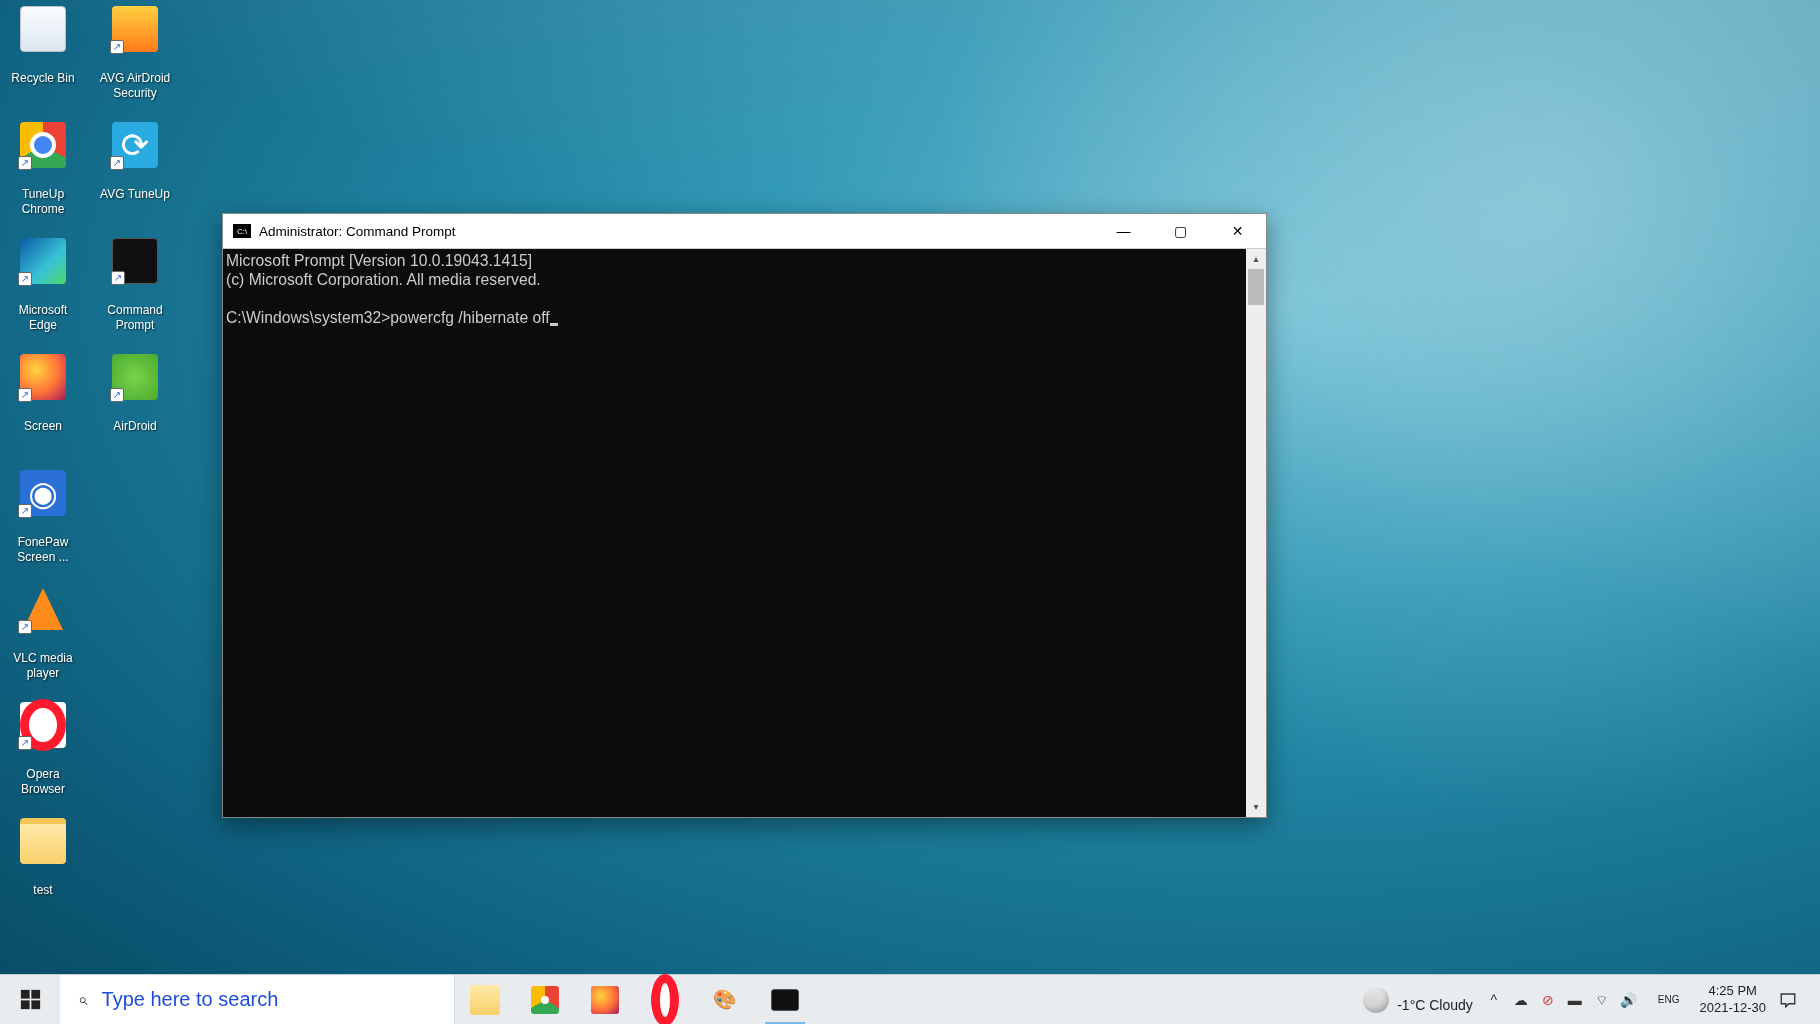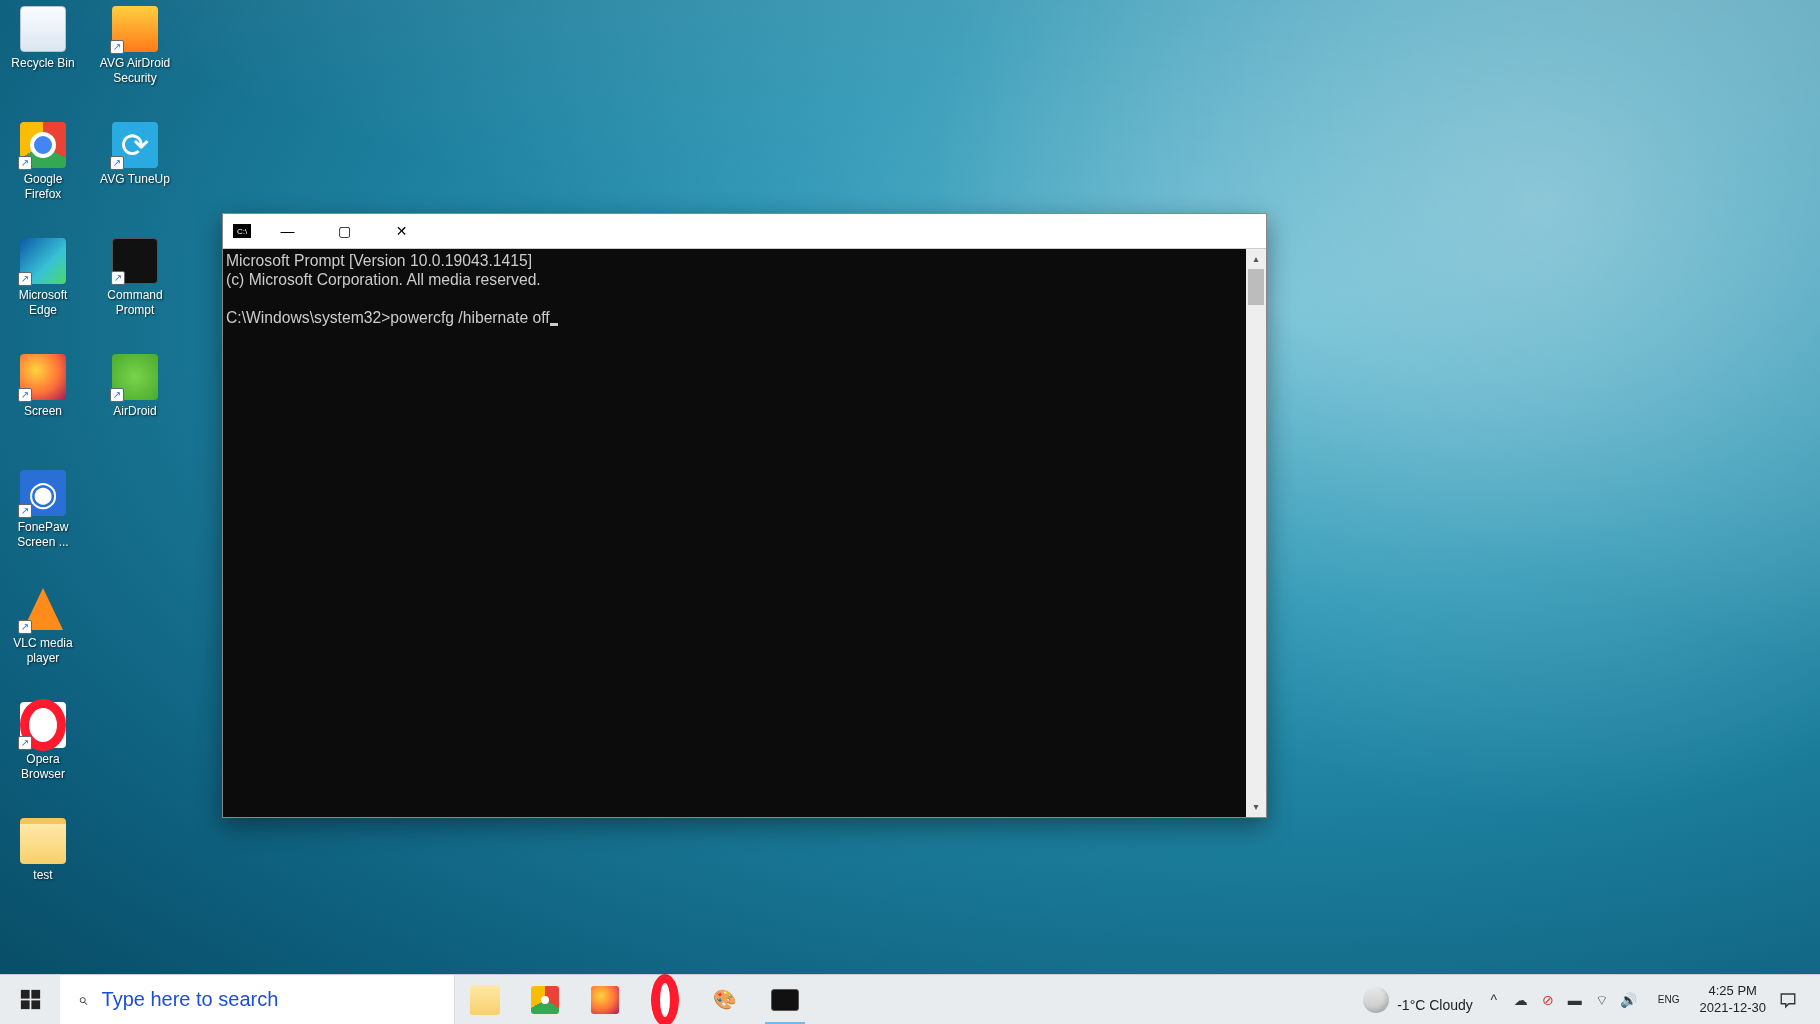--- a/index.html
+++ b/index.html
@@ -28,21 +28,21 @@
 .icon .glyph {
   width: 46px; height: 46px; display: flex; align-items: center; justify-content: center;
   font-size: 34px; line-height: 1; border-radius: 4px; position: relative;
 }
 .icon .shortcut {
   position: absolute; bottom: -2px; left: -2px; width: 14px; height: 14px;
   background: #fff; border: 1px solid #666; font-size: 10px; color: #2a6fd6;
   display: flex; align-items: center; justify-content: center; border-radius: 2px;
 }
 .icon .label {
-  color: #fff; font-size: 12px; margin-top: 4px; text-shadow: 1px 1px 2px rgba(0,0,0,0.7);
+  color: #fff; font-size: 12px; margin-top: 19px; text-shadow: 1px 1px 2px rgba(0,0,0,0.7);
   line-height: 1.25; width: 78px;
 }
 
 
 .cmdwin {
   position: absolute; left: 222px; top: 213px; width: 1045px; height: 605px;
   background: #000; border: 1px solid #888; box-shadow: 0 8px 24px rgba(0,0,0,0.4);
   display: flex; flex-direction: column;
 }
 .titlebar {
@@ -140,21 +140,21 @@
 <div class="desktop">
 
   <div class="icon" style="left:6px; top:6px;">
     <div class="glyph g-bin"></div>
     <div class="label">Recycle Bin</div>
   </div>
   <div class="icon" style="left:6px; top:122px;">
     <div class="glyph g-chrome">
         <span class="shortcut">↗</span>
       </div>
-    <div class="label">Google Firefox</div>
+    <div class="label">TuneUp Chrome</div>
   </div>
   <div class="icon" style="left:6px; top:238px;">
     <div class="glyph g-edge">
         <span class="shortcut">↗</span>
       </div>
     <div class="label">Microsoft Edge</div>
   </div>
   <div class="icon" style="left:6px; top:354px;">
     <div class="glyph g-firefox">
         <span class="shortcut">↗</span>
@@ -202,20 +202,21 @@
   <div class="icon" style="left:98px; top:354px;">
     <div class="glyph g-airdroid">
         <span class="shortcut">↗</span>
       </div>
     <div class="label">AirDroid</div>
   </div>
 
   <div class="cmdwin">
     <div class="titlebar">
       <div class="ticon">C:\</div>
+      <div class="ttext">Administrator: Command Prompt</div>
       <div class="wbtns">
         <div class="wbtn">—</div>
         <div class="wbtn">▢</div>
         <div class="wbtn close">✕</div>
       </div>
     </div>
     <div class="cmdbody">
       <div class="cmdtext"><span>Microsoft Prompt [Version 10.0.19043.1415]</span>
 <span>(c) Microsoft Corporation. All media reserved.</span>
 

